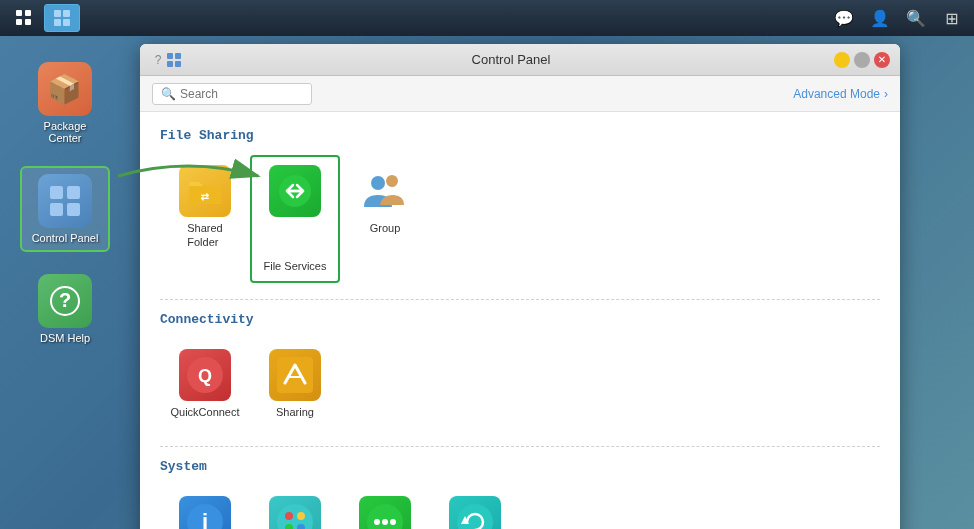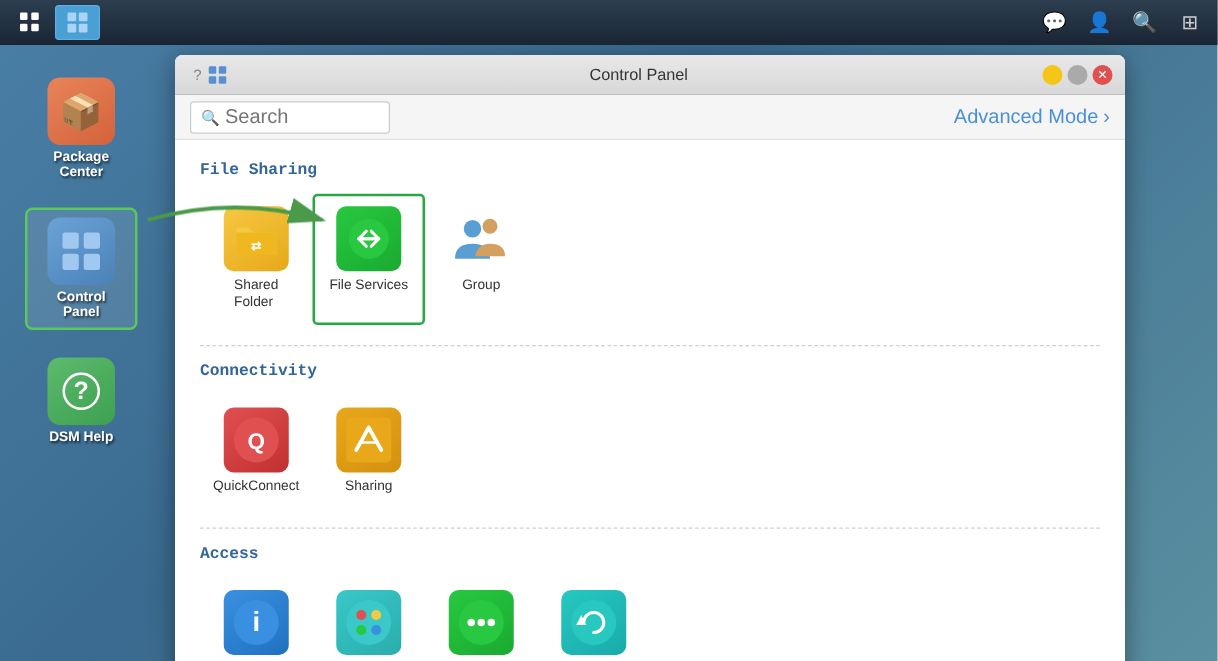--- a/index.html
+++ b/index.html
@@ -90,21 +90,20 @@
       border-radius: 10px;
       display: flex; align-items: center; justify-content: center;
       margin-bottom: 4px;
       overflow: hidden;
     }
     .sidebar-label {
       color: #fff;
       font-size: 11px;
       text-align: center;
       text-shadow: 1px 1px 2px rgba(0,0,0,0.7);
-      font-weight: bold;
     }
 
     
     .pkg-icon {
       background: linear-gradient(145deg, #e8845a, #d4623a);
       position: relative;
     }
     .pkg-icon::before {
       content: '📦';
       font-size: 28px;
@@ -210,31 +209,31 @@
       border: 1px solid #ccc;
       border-radius: 3px;
       background: #fff;
       padding: 3px 8px;
       gap: 4px;
       width: 160px;
     }
     .search-box input {
       border: none;
       outline: none;
-      font-size: 16px;
+      font-size: 12px;
       color: #666;
       width: 120px;
       background: transparent;
     }
     .advanced-mode {
       margin-left: auto;
       display: flex;
       align-items: flex-start;
       gap: 4px;
-      font-size: 16px;
+      font-size: 12px;
       color: #4a90d9;
       cursor: pointer;
     }
 
     
     .window-content {
       flex: 1;
       padding: 16px 20px;
       overflow-y: auto;
     }
@@ -265,20 +264,21 @@
       display: flex;
       flex-direction: column;
       align-items: center;
       padding: 8px 6px;
       cursor: pointer;
       border-radius: 4px;
       border: 2px solid transparent;
     }
     .cp-item.selected {
       border: 2px solid #28a745;
+      gap: 38px;
     }
     .cp-item-icon {
       width: 52px; height: 52px;
       border-radius: 8px;
       display: flex; align-items: center; justify-content: center;
       margin-bottom: 4px;
       font-size: 26px;
     }
     .cp-item-label {
       font-size: 11px;
@@ -475,21 +475,21 @@
               <line x1="13" y1="22" x2="27" y2="22" stroke="white" stroke-width="2"></line>
             </svg>
           </div>
           <span class="cp-item-label">Sharing</span>
         </div>
 
       </div>
 
       <hr class="section-divider">
 
-      <div class="section-title">Access</div>
+      <div class="section-title">System</div>
       <div class="icon-grid">
 
         <div class="cp-item">
           <div class="cp-item-icon icon-info-center">
             <svg width="40" height="40" viewBox="0 0 40 40">
               <circle cx="20" cy="20" r="18" fill="#3a90e0"></circle>
               <text x="20" y="27" text-anchor="middle" fill="white" font-size="22" font-weight="bold">i</text>
             </svg>
           </div>
 

